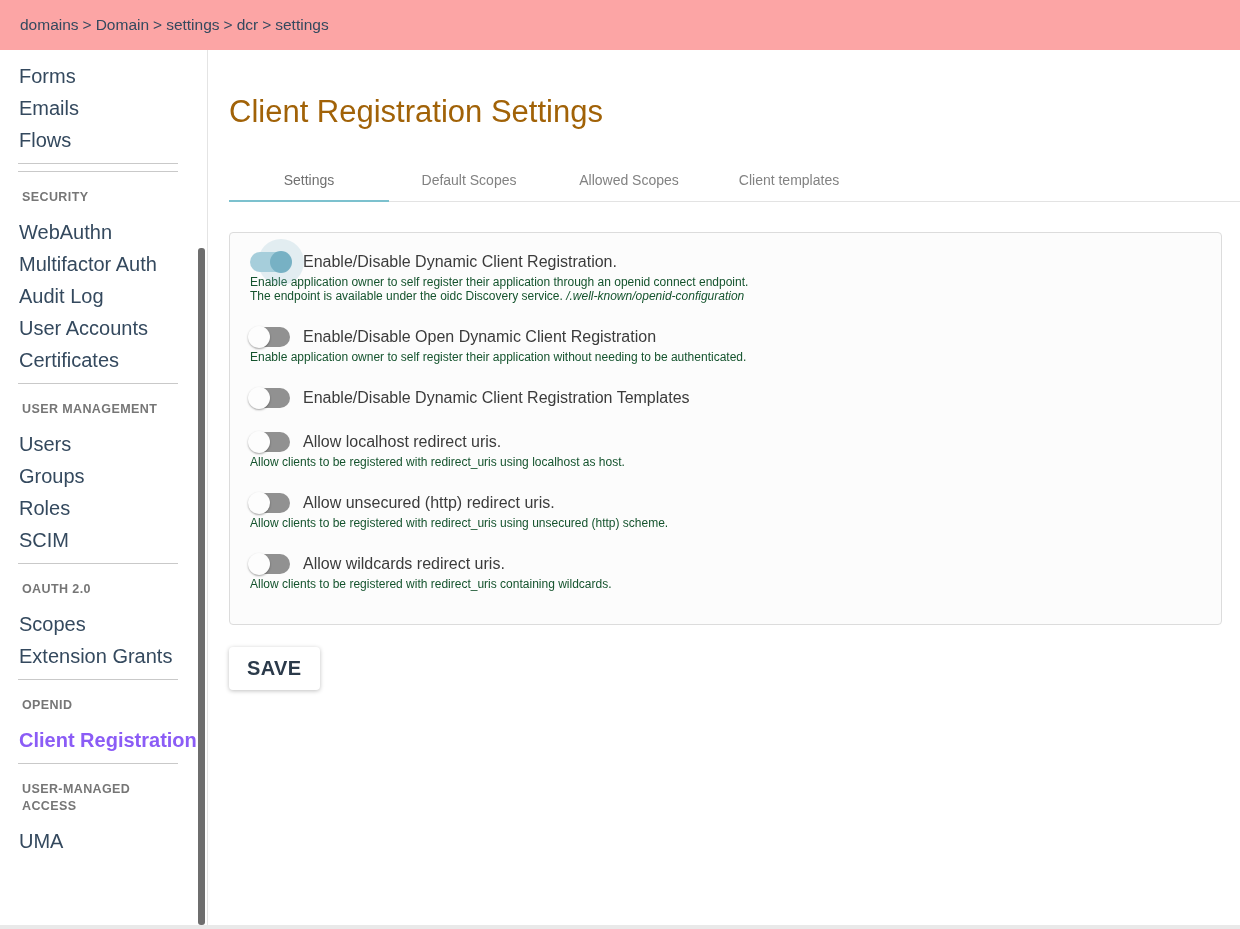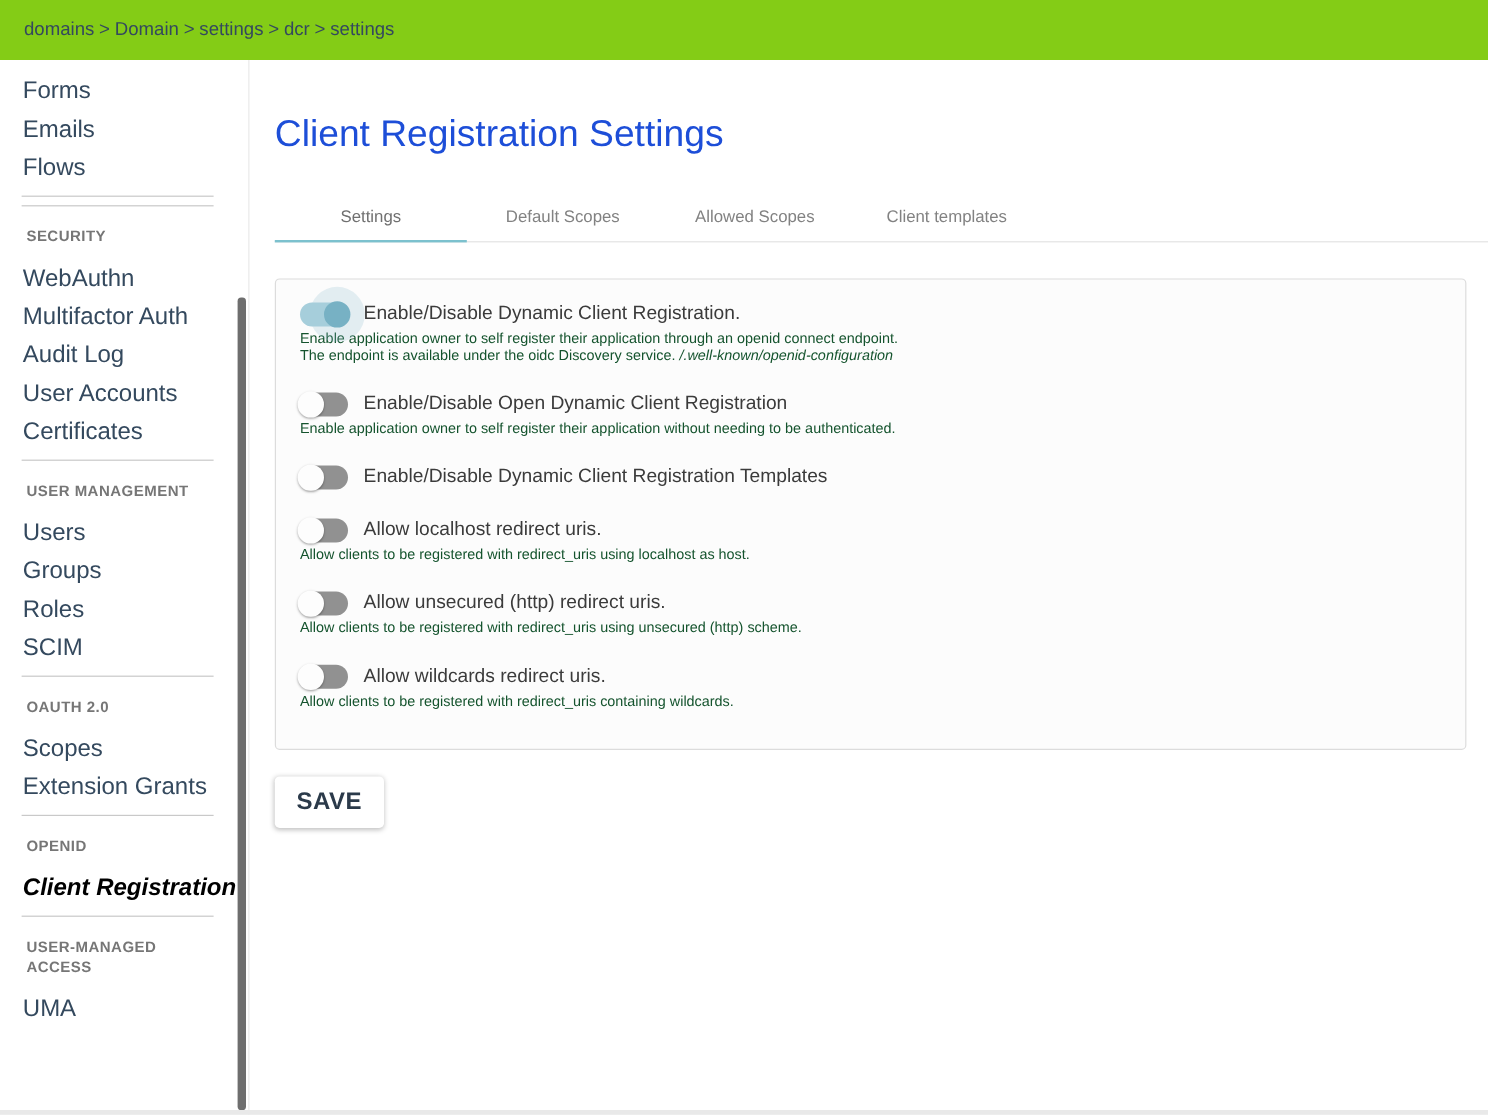--- a/index.html
+++ b/index.html
@@ -1,43 +1,43 @@
 <!DOCTYPE html>
 <html><head>
 <meta charset="utf-8">
 <style>
   * { margin:0; padding:0; box-sizing:border-box; }
   html,body { width:1240px; height:929px; background:#fff; overflow:hidden;
     font-family:"Liberation Sans", sans-serif; }
 
   
-  .topbar { position:absolute; left:0; top:0; right:0; height:50px; background:#84cc16;
+  .topbar { position:absolute; left:0; top:0; right:0; height:50px; background:#fca5a5;
     padding:16px 0 0 20px; }
   .crumbs { font-size:15.5px; color:#34495e; }
   .crumb { color:#34495e; cursor:pointer; }
   .crumb-sep { color:#34495e; padding:0 4px; }
 
   
   .sidebar { position:absolute; left:0; top:50px; bottom:0; width:208px; background:#fff;
     border-right:1px solid #e4e4e4; overflow:hidden; }
   .sidenav { padding-top:10px; }
   .side-item { display:block; padding:7px 0 7px 19px; font-size:20px; color:#34495e;
     text-decoration:none; cursor:pointer; line-height:18px; }
-  .side-item.active { color:#000000; font-weight:bold;font-style:italic; }
+  .side-item.active { color:#8b5cf6; font-weight:bold; }
   .side-header { padding:10px 34px 10px 22px; font-size:12.5px; font-weight:bold;
     color:#767676; letter-spacing:0.4px; line-height:17px; }
   .side-divider { height:1px; background:#c9c9c9; margin:7px 29px 7px 18px; }
   .side-scrollthumb { position:absolute; right:2px; top:198px; bottom:4px; width:7px;
     background:#6e6e6e; border-radius:3px; }
 
   
   .main { position:absolute; left:208px; top:50px; right:0; bottom:0; background:#fff;
     padding:0 18px 0 21px; }
   .page-title { margin-top:44px; font-size:31px; line-height:36px; font-weight:400;
-    color:#1d4ed8; }
+    color:#a16207; }
 
   .tabs { margin-top:28px; margin-right:-18px; display:flex; border-bottom:1px solid #e3e3e3; }
   .tab { width:160px; height:43px; display:flex; align-items:center; justify-content:center;
     font-size:14px; color:#828282; cursor:pointer; position:relative; }
   .tab.active { color:#707070; }
   .tab.active::after { content:""; position:absolute; left:0; right:0; bottom:-1px; height:2px;
     background:#7cc1ce; }
 
   .card { margin-top:30px; background:#fcfcfc; border:1px solid #dcdcdc; border-radius:4px;
     padding:18px 20px 10px 20px; }

